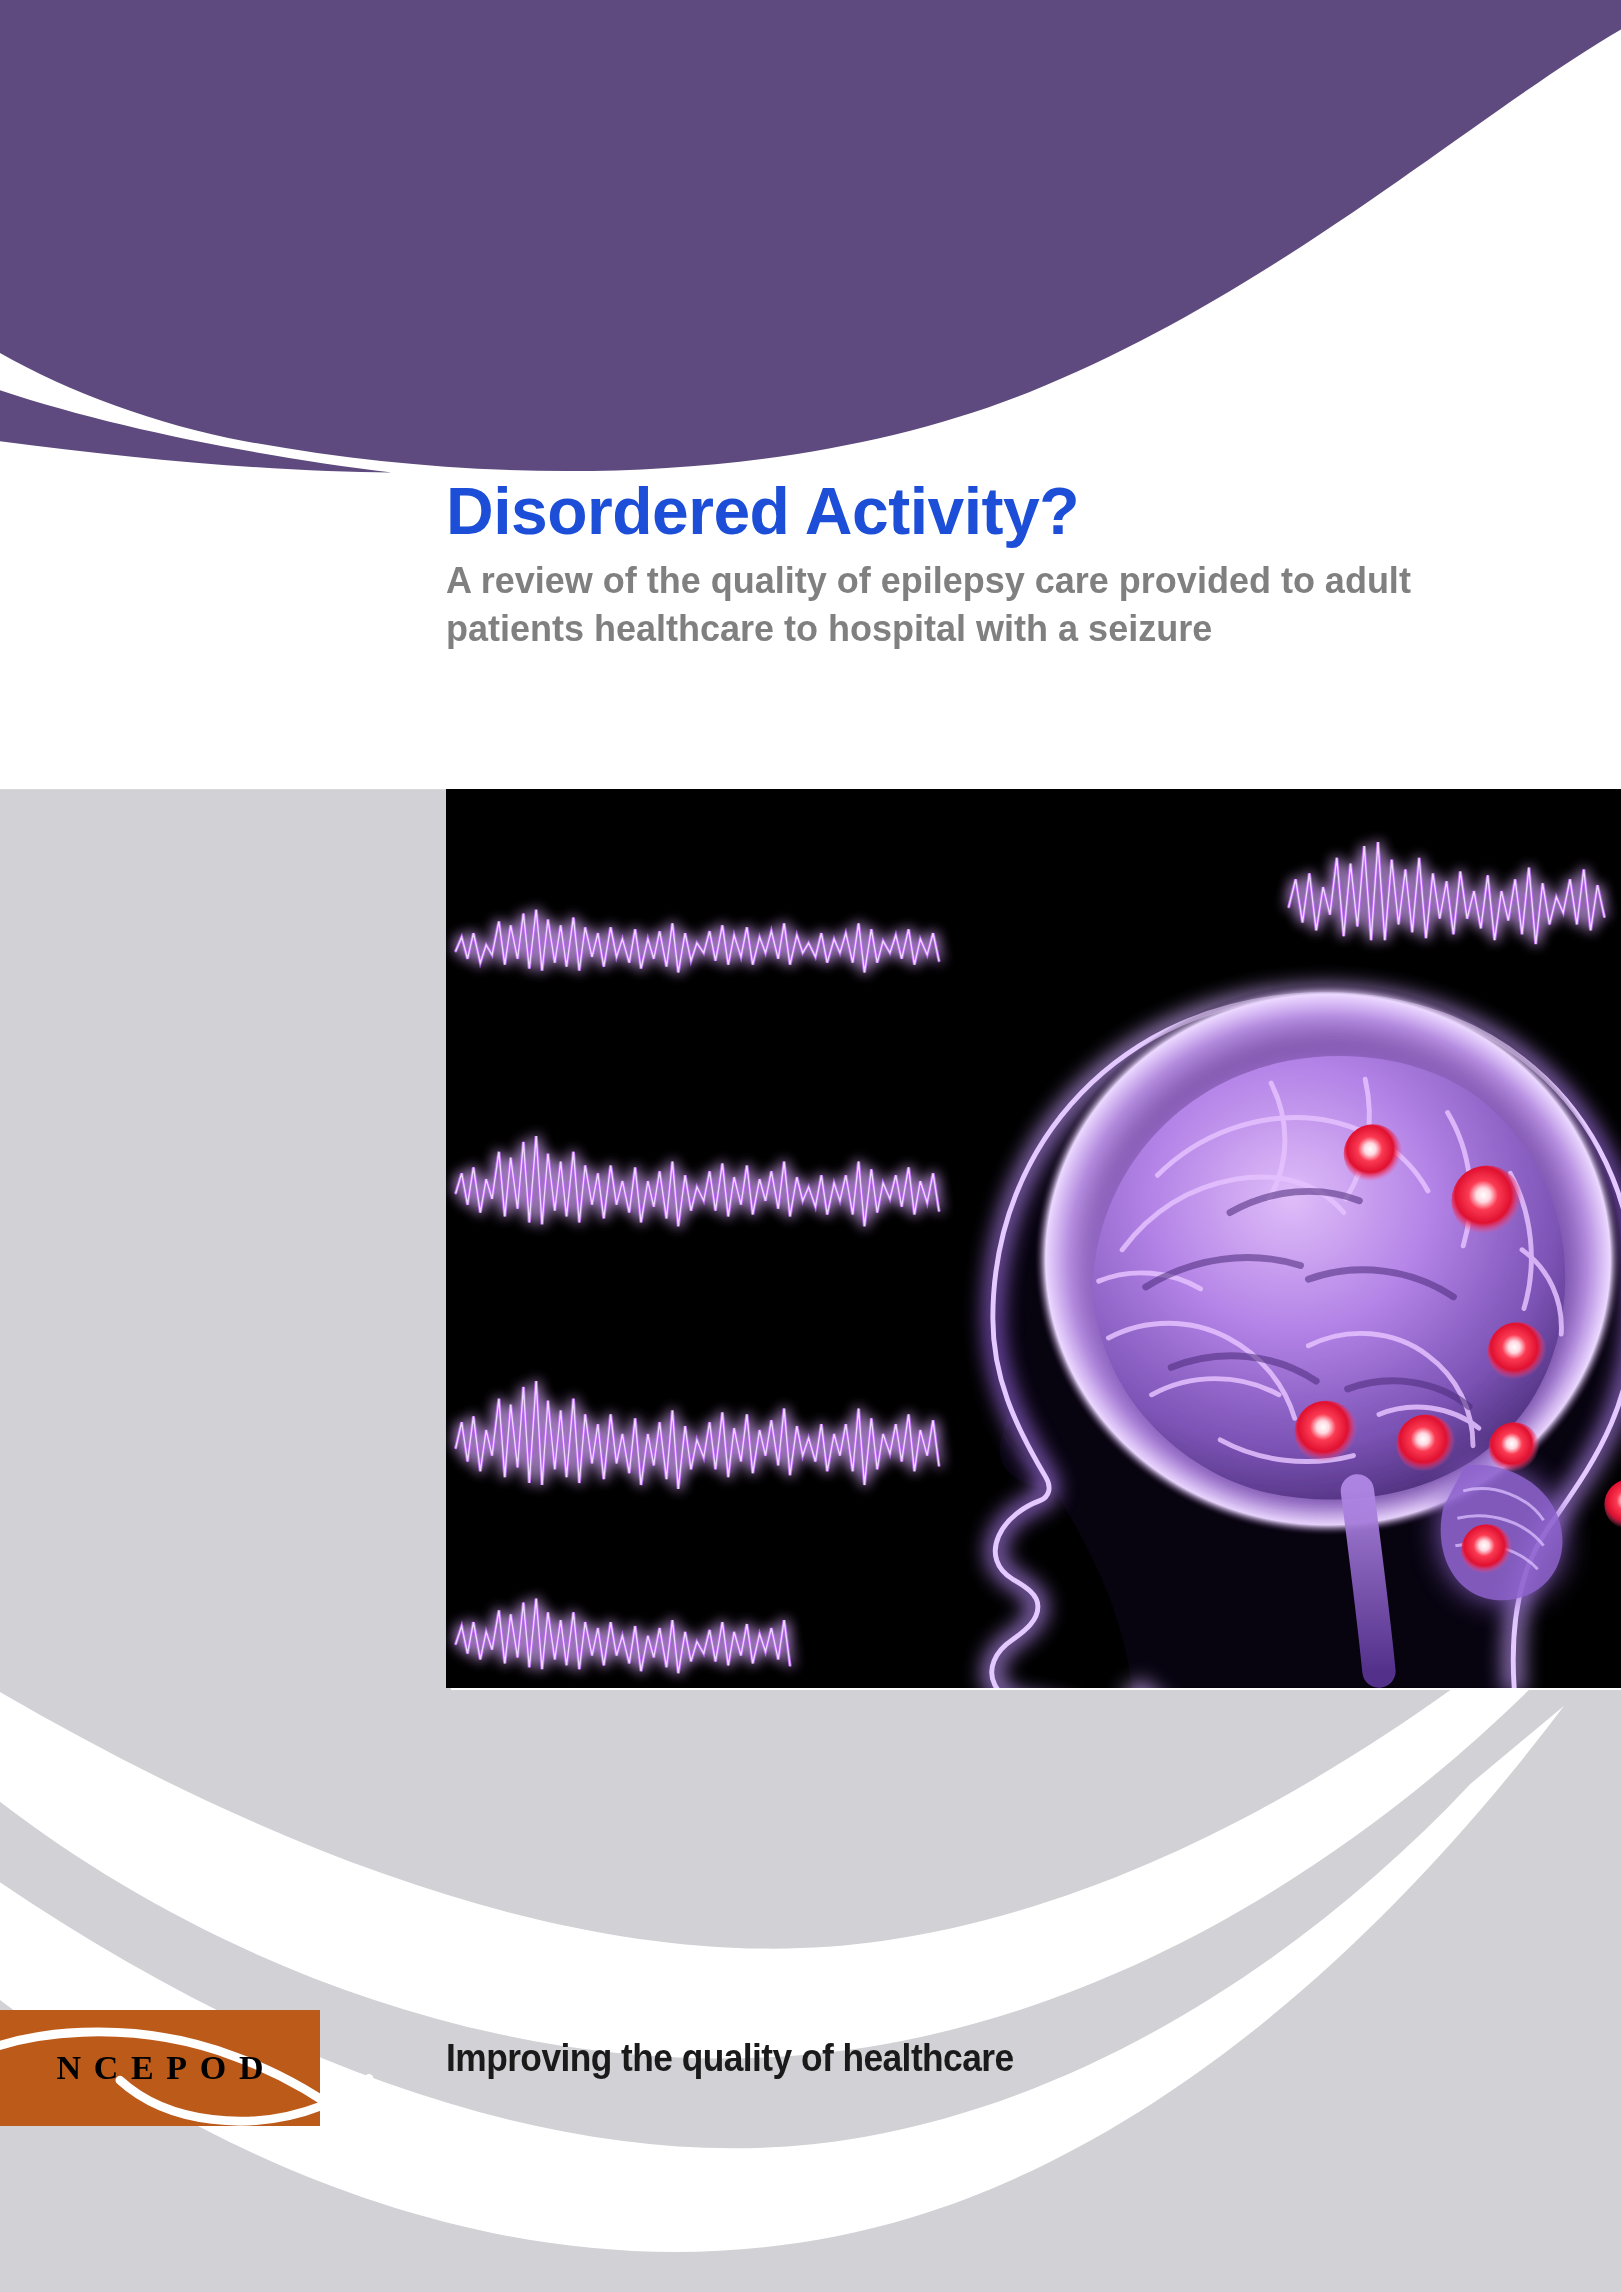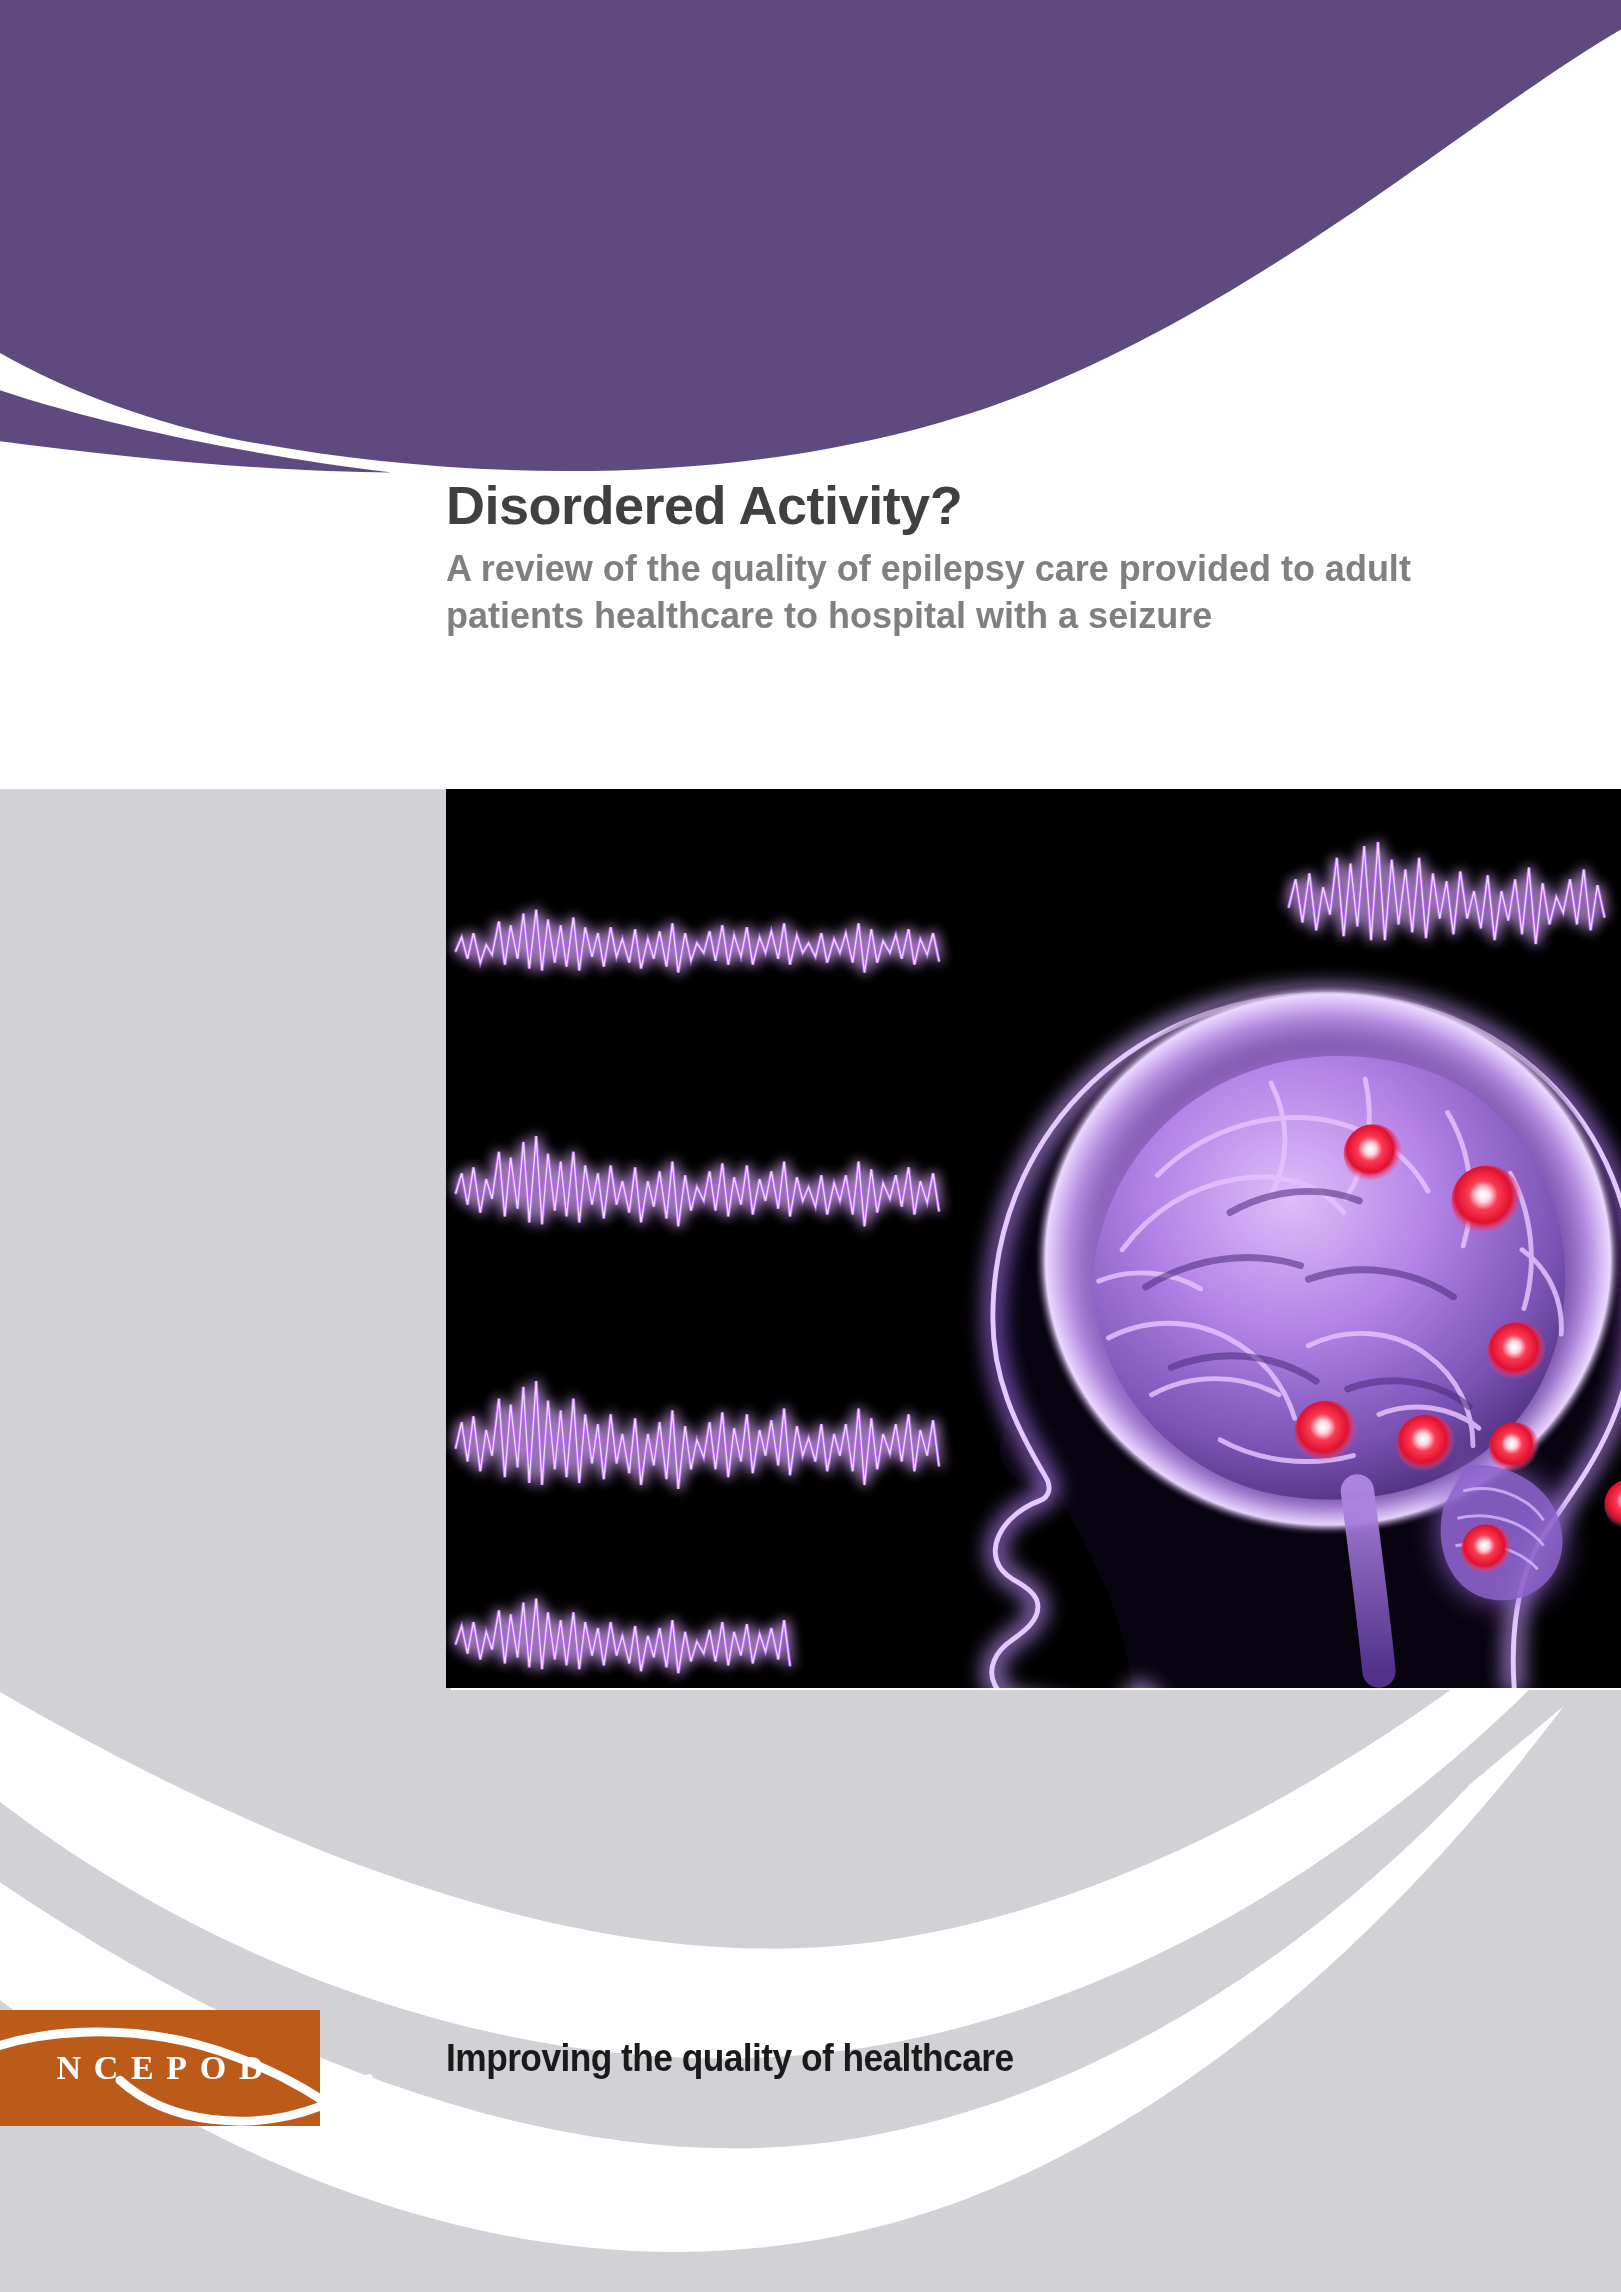--- a/index.html
+++ b/index.html
@@ -30,24 +30,24 @@
 
   
   .title-block {
     position: absolute;
     left: 446px;
     top: 478px;
     width: 1098px;
   }
   .main-title {
     margin: 0;
-    font-size: 54px;
+    font-size: 66px;
     font-weight: bold;
     letter-spacing: -0.5px;
-    color: #404040;
+    color: #1d4ed8;
     line-height: 1.02;
     font-family: "Liberation Sans", sans-serif;
   }
   .subtitle {
     margin: 11.8px 0 0 0;
     font-size: 36px;
     font-weight: bold;
     color: #808080;
     line-height: 1.32;
     max-width: 1088px;
@@ -89,21 +89,21 @@
     left: 0; top: 0;
     width: 320px;
     height: 116px;
     display: flex;
     align-items: center;
     justify-content: center;
     font-size: 34px;
     font-weight: bold;
     letter-spacing: 12.7px;
     text-indent: 12.7px;
-    color: #ffffff;
+    color: #000000;
     font-family: "Liberation Serif", serif;
   }
   .tagline {
     position: absolute;
     left: 446px;
     top: 2037px;
     font-size: 38px;
     font-weight: bold;
     color: #1a1a1a;
     letter-spacing: -0.6px;

